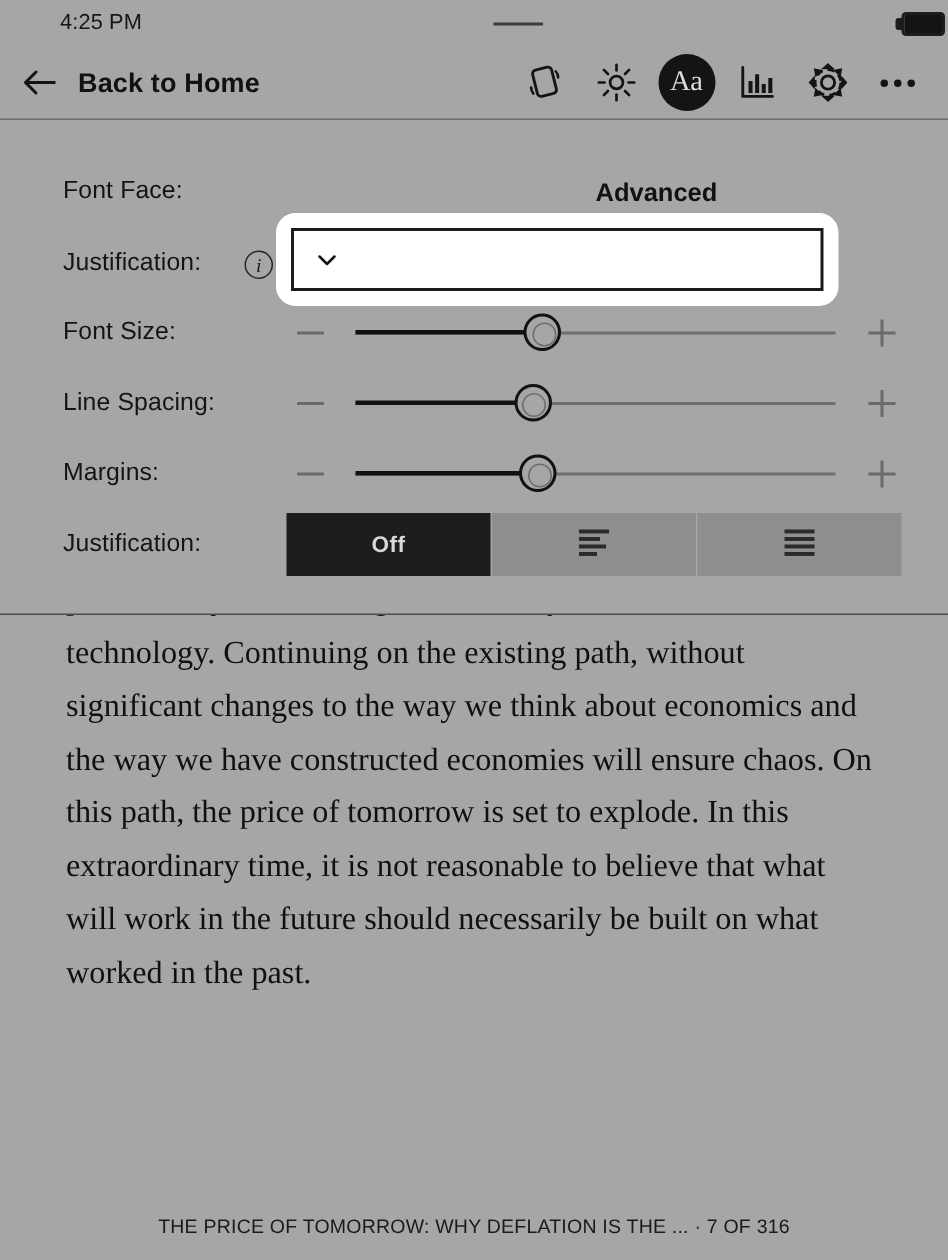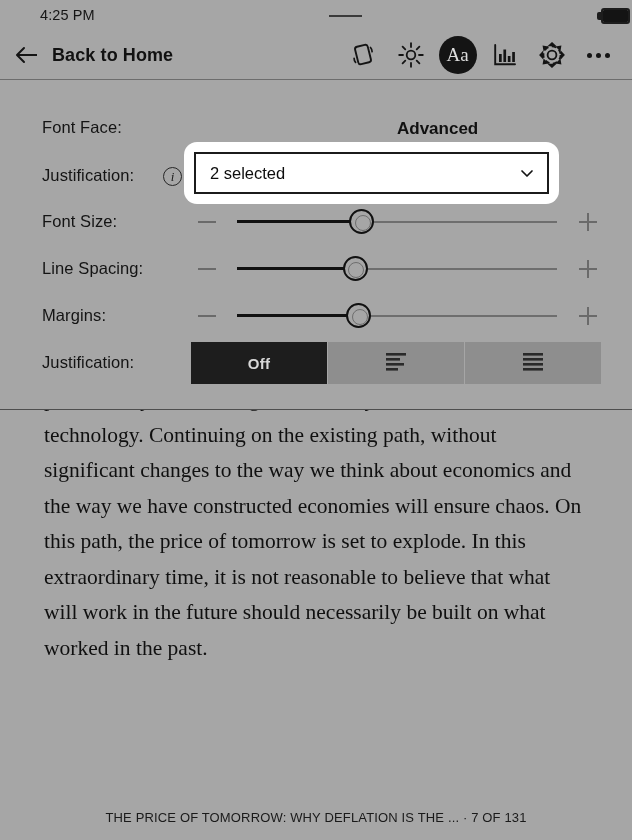--- a/index.html
+++ b/index.html
@@ -443,36 +443,35 @@
           </div>
       </div>
 
     </div>
   </div>
   <div class="toolbar-rule"></div>
 
   <div class="book">
     <p>pretend they are working because they did in an era before technology. Continuing on the existing path, without significant changes to the way we think about economics and the way we have constructed economies will ensure chaos. On this path, the price of tomorrow is set to explode. In this extraordinary time, it is not reasonable to believe that what will work in the future should necessarily be built on what worked in the past.</p>
   </div>
-  <div class="footer">THE PRICE OF TOMORROW: WHY DEFLATION IS THE ... · 7 OF 131</div>
+  <div class="footer">THE PRICE OF TOMORROW: WHY DEFLATION IS THE ... · 7 OF 316</div>
 
   <div class="panel">
 
     <div class="row row-fontface">
       <div class="row-label lbl-fontface">Font Face:</div>
       <div class="advanced-label">Advanced</div>
     </div>
 
     <div class="row row-supp">
       <div class="row-label lbl-supp">Justification:</div>
       <div class="info-icon">i</div>
     </div>
     <div class="supp-highlight"></div>
     <div class="select-supp">
-      <span class="val">2 selected</span>
       <span class="chev">
         <svg width="16" height="16" viewBox="0 0 16 16">
           <path d="M3 6 L8 11 L13 6" stroke="#131313" stroke-width="1.7" fill="none" stroke-linecap="round" stroke-linejoin="round"></path>
         </svg>
       </span>
     </div>
 
     <div class="row row-slider row-fontsize">
       <div class="row-label slider-label">Font Size:</div>
       <div class="minus-btn"></div>

